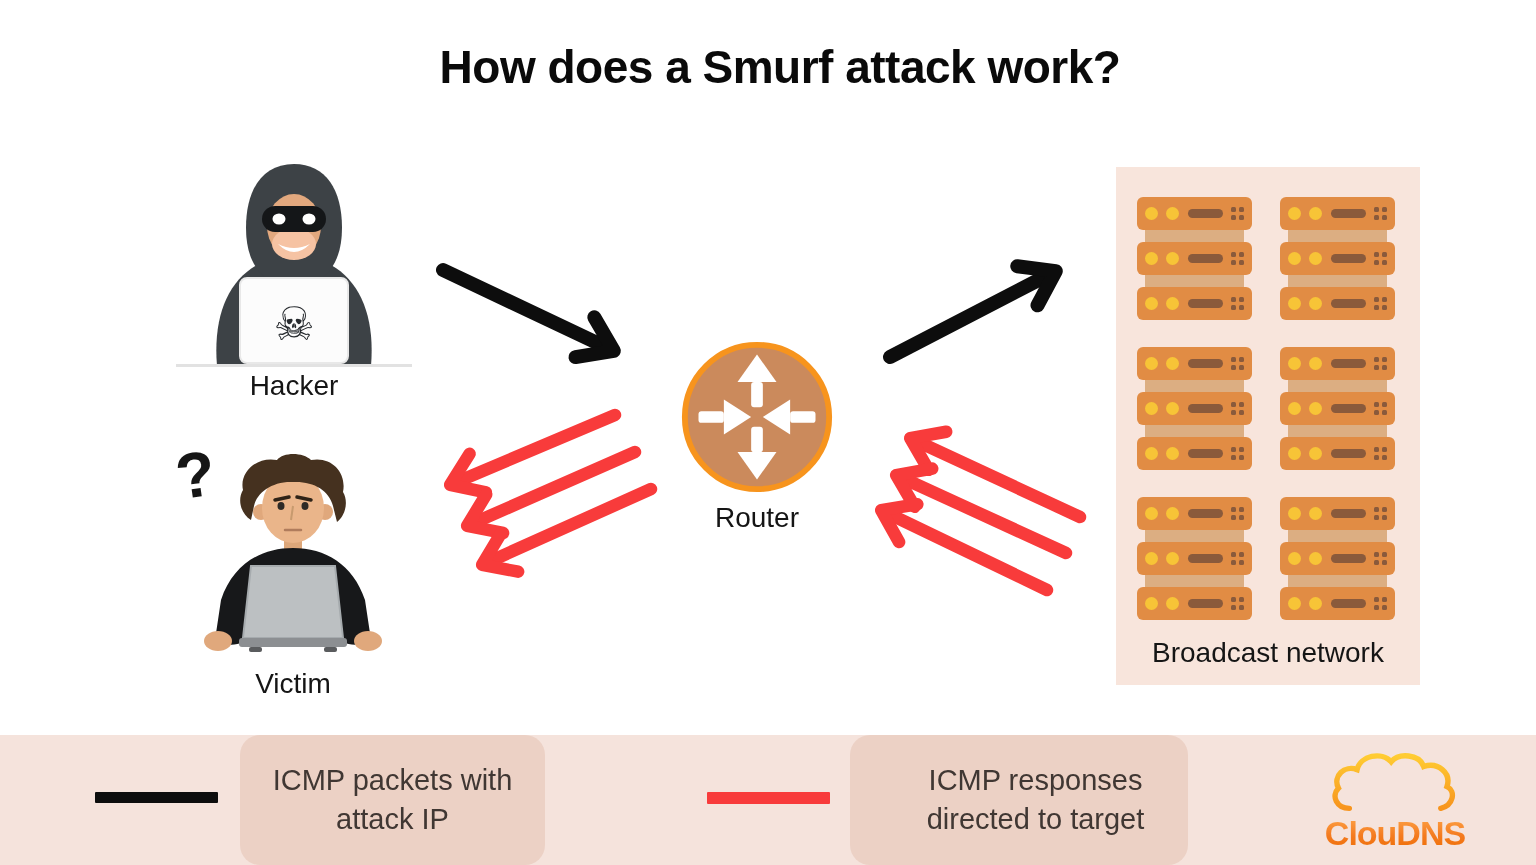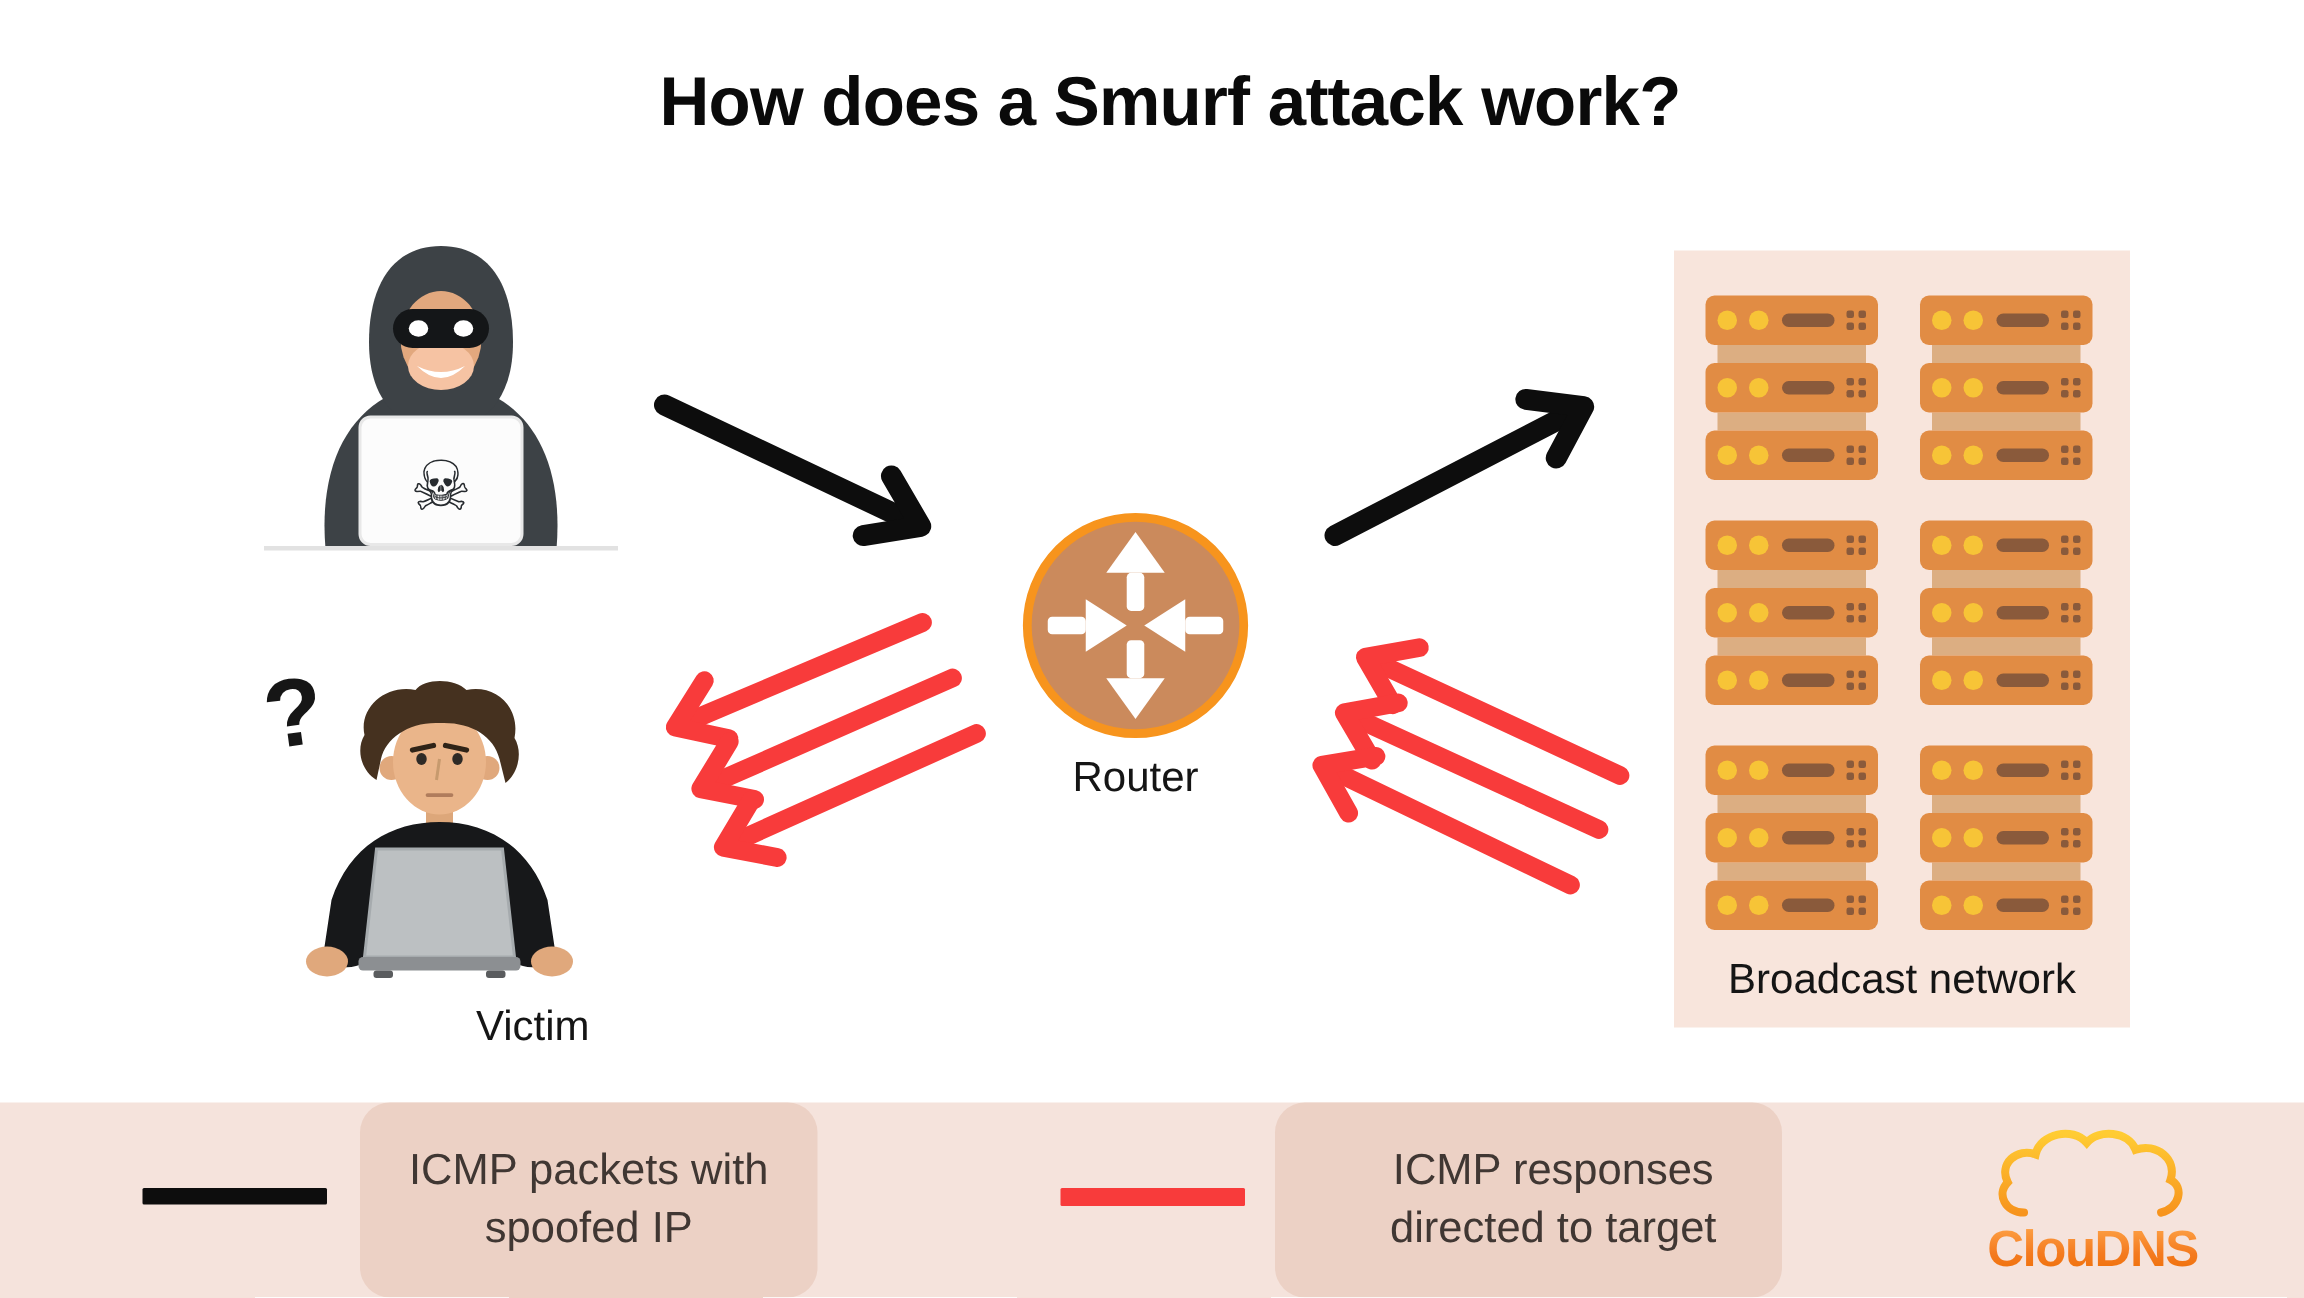--- a/index.html
+++ b/index.html
@@ -93,20 +93,21 @@
     <ellipse cx="91" cy="66" rx="27" ry="32" fill="#e2a87e"></ellipse>
     <ellipse cx="91" cy="84" rx="22" ry="16" fill="#f6c3a3"></ellipse>
     <rect x="59" y="46" width="64" height="26" rx="13" fill="#141618"></rect>
     <ellipse cx="76" cy="59" rx="6.5" ry="5.5" fill="#ffffff"></ellipse>
     <ellipse cx="106" cy="59" rx="6.5" ry="5.5" fill="#ffffff"></ellipse>
     <path d="M75,84 Q91,100 107,84 Q91,92 75,84 Z" fill="#ffffff"></path>
     <rect x="37" y="118" width="108" height="85" rx="7" fill="#fcfcfc" stroke="#e8e8e8" stroke-width="2"></rect>
     <text x="91" y="180" text-anchor="middle" font-family="DejaVu Sans" font-size="46" fill="#272b2f">☠</text>
   </svg>
   <div class="table-line"></div>
+  <div class="node-label" style="left:203px;top:370px;width:182px;">Hacker</div>
 
   <div class="question-mark">?</div>
   <svg class="figure" style="left:193px;top:448px;" width="200" height="210" viewBox="0 0 200 210">
     <circle cx="68" cy="64" r="8" fill="#e0a87c"></circle>
     <circle cx="132" cy="64" r="8" fill="#e0a87c"></circle>
     <rect x="91" y="84" width="18" height="18" fill="#dda77a"></rect>
     <ellipse cx="100" cy="60" rx="31" ry="35" fill="#eab58a"></ellipse>
     <path d="M82,52 L96,49" stroke="#2f2317" stroke-width="3.5" stroke-linecap="round" fill="none"></path>
     <path d="M104,49 L118,52" stroke="#2f2317" stroke-width="3.5" stroke-linecap="round" fill="none"></path>
     <ellipse cx="88" cy="58" rx="3.5" ry="4" fill="#2e2a26"></ellipse>
@@ -115,21 +116,21 @@
     <path d="M92,82 L108,82" stroke="#b07c5c" stroke-width="2.5" stroke-linecap="round" fill="none"></path>
     <path d="M58,72 C48,66 44,52 50,42 C46,24 64,8 84,12 C90,4 110,4 118,12 C138,8 154,24 150,44 C156,54 152,68 144,74 L140,58 C136,42 120,33 100,34 C80,33 64,44 61,58 Z" fill="#45311f"></path>
     <path d="M28,152 C40,116 68,100 100,100 C132,100 160,116 172,152 L178,192 C168,198 158,198 150,194 L50,194 C42,198 32,198 22,192 Z" fill="#17181a"></path>
     <ellipse cx="25" cy="193" rx="14" ry="10" fill="#e0a87c"></ellipse>
     <ellipse cx="175" cy="193" rx="14" ry="10" fill="#e0a87c"></ellipse>
     <path d="M58,118 L142,118 L150,190 L50,190 Z" fill="#bcc0c2" stroke="#a6abae" stroke-width="2"></path>
     <rect x="46" y="190" width="108" height="9" rx="3" fill="#8c8f92"></rect>
     <rect x="56" y="199" width="13" height="5" rx="2" fill="#5a5c5e"></rect>
     <rect x="131" y="199" width="13" height="5" rx="2" fill="#5a5c5e"></rect>
   </svg>
-  <div class="node-label" style="left:193px;top:668px;width:200px;text-align:right;">Victim</div>
+  <div class="node-label" style="left:193px;top:668px;width:200px;">Victim</div>
 
   <svg class="figure" style="left:679px;top:339px;" width="156" height="156" viewBox="0 0 160 160">
     <circle class="router-circle" cx="80" cy="80" r="74" stroke-width="6"></circle>
     <g fill="#ffffff">
       <polygon points="80,16 60,44 100,44"></polygon>
       <rect x="74" y="44" width="12" height="26" rx="3"></rect>
       <polygon points="80,144 60,116 100,116"></polygon>
       <rect x="74" y="90" width="12" height="26" rx="3"></rect>
       <polygon points="74,80 46,62 46,98"></polygon>
       <rect x="20" y="74" width="26" height="12" rx="3"></rect>
@@ -387,21 +388,21 @@
       <path d="M1080,517 L912,439" class="arrow-red" stroke-width="12.5" stroke-linecap="round" fill="none" marker-end="url(#head-red)"></path>
       <path d="M1066,553 L898,476" class="arrow-red" stroke-width="12.5" stroke-linecap="round" fill="none" marker-end="url(#head-red)"></path>
       <path d="M1047,590 L883,511" class="arrow-red" stroke-width="12.5" stroke-linecap="round" fill="none" marker-end="url(#head-red)"></path>
     </g>
   </svg>
 
   <div class="footer">
     <div class="swatch swatch-black"></div>
     <div class="legend-cell legend-cell-1">
       <span>ICMP packets with</span>
-      <span>spoofed IP</span>
+      <span>attack IP</span>
     </div>
     <div class="swatch swatch-red"></div>
     <div class="legend-cell legend-cell-2">
       <span>ICMP responses</span>
       <span>directed to target</span>
     </div>
     <div class="logo">
       <svg class="logo-cloud" width="155" height="62" viewBox="0 0 170 80">
         <defs>
           <linearGradient id="cloudgrad" x1="0" y1="0" x2="0" y2="1">

